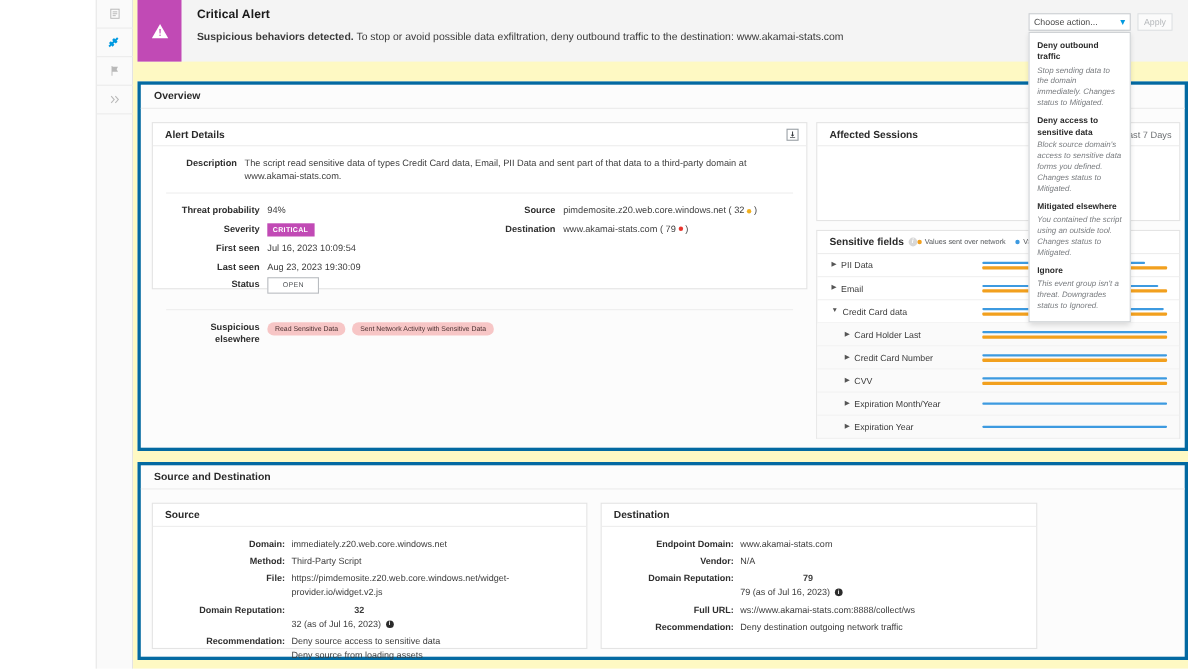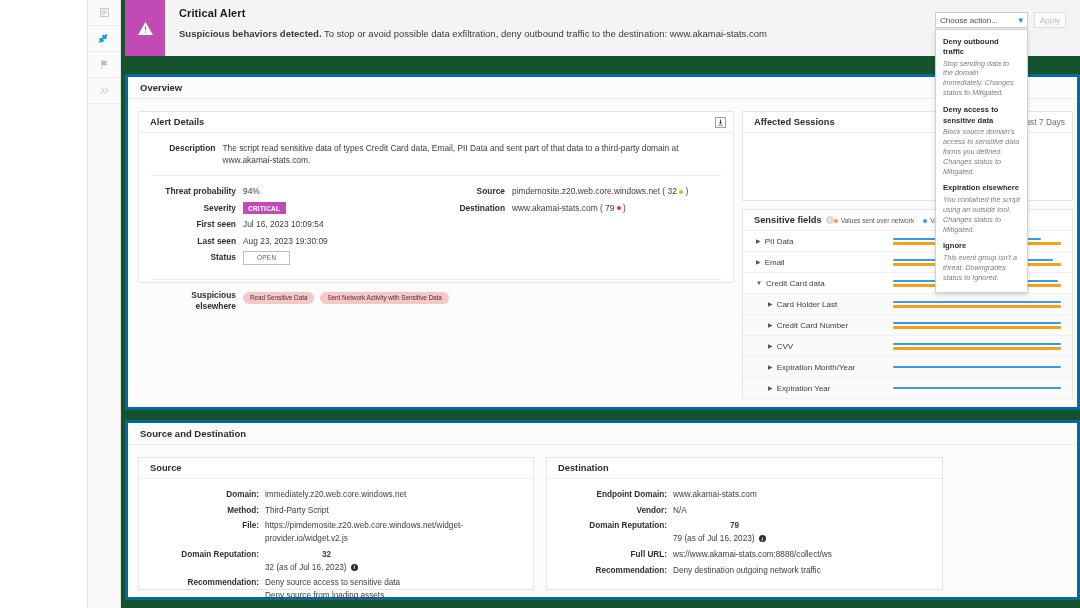--- a/index.html
+++ b/index.html
@@ -27,21 +27,21 @@
   .rail-btn {
     width:33px; height:26px; display:flex; align-items:center; justify-content:center;
     border-bottom:1px solid #ececec; color:#b9b9b9;
   }
   .rail-btn.active { color:#0099e0; }
   .rail-btn svg { display:block; }
 
   
   .main {
     position:absolute; left:121px; top:0; right:0; bottom:0;
-    background:#14532d; overflow:hidden;
+    background:#fef9c3; overflow:hidden;
   }
 
   
   .alert-wrap {
     position:absolute; left:4px; top:0; width:955px; height:56px;
     display:flex; background:#f4f4f4;
   }
   .alert-icon-box {
     width:40px; flex:0 0 40px; background:#c14ab5;
     display:flex; align-items:center; justify-content:center;
@@ -83,21 +83,21 @@
   #overview-panel { left:4px; top:74px; width:955px; height:336px; background:#fcfcfc; }
   #overview-body { position:absolute; left:0; top:22px; right:0; bottom:0; }
 
   
   .card { position:absolute; background:#fff; border:1px solid #e4e4e4; }
   .card-head {
     height:21px; display:flex; align-items:center; justify-content:space-between;
     padding:0 7px 0 11px; border-bottom:1px solid #ededed;
     font-size:9.3px; font-weight:bold; color:#2b2b2b;
   }
-  #alert-details { left:10px; top:12px; width:596px; height:172px; }
+  #alert-details { left:10px; top:12px; width:596px; height:152px; }
   .export-btn {
     width:11px; height:11px; border:1px solid #9aa0a6; background:#fff;
     display:flex; align-items:center; justify-content:center;
   }
 
   .row { display:flex; font-size:8.4px; line-height:1.45; }
   .row .lbl { text-align:right; font-weight:bold; color:#2e2e2e; padding-right:7px; }
   .row .val { color:#3c3c3c; }
 
   .sec-desc { padding:9px 10px 9px 0; border-bottom:1px solid #eee; margin:0 12px; }
@@ -237,21 +237,21 @@
             <div class="dropdown" id="action-dropdown">
                 <div class="dd-item">
                   <div class="dd-title">Deny outbound traffic</div>
                   <div class="dd-desc">Stop sending data to the domain immediately. Changes status to Mitigated.</div>
                 </div>
                 <div class="dd-item">
                   <div class="dd-title">Deny access to sensitive data</div>
                   <div class="dd-desc">Block source domain's access to sensitive data forms you defined. Changes status to Mitigated.</div>
                 </div>
                 <div class="dd-item">
-                  <div class="dd-title">Expiration elsewhere</div>
+                  <div class="dd-title">Mitigated elsewhere</div>
                   <div class="dd-desc">You contained the script using an outside tool. Changes status to Mitigated.</div>
                 </div>
                 <div class="dd-item">
                   <div class="dd-title">Ignore</div>
                   <div class="dd-desc">This event group isn't a threat. Downgrades status to Ignored.</div>
                 </div>
               </div>
           </div>
           <div class="apply-btn">Apply</div>
         </div>

